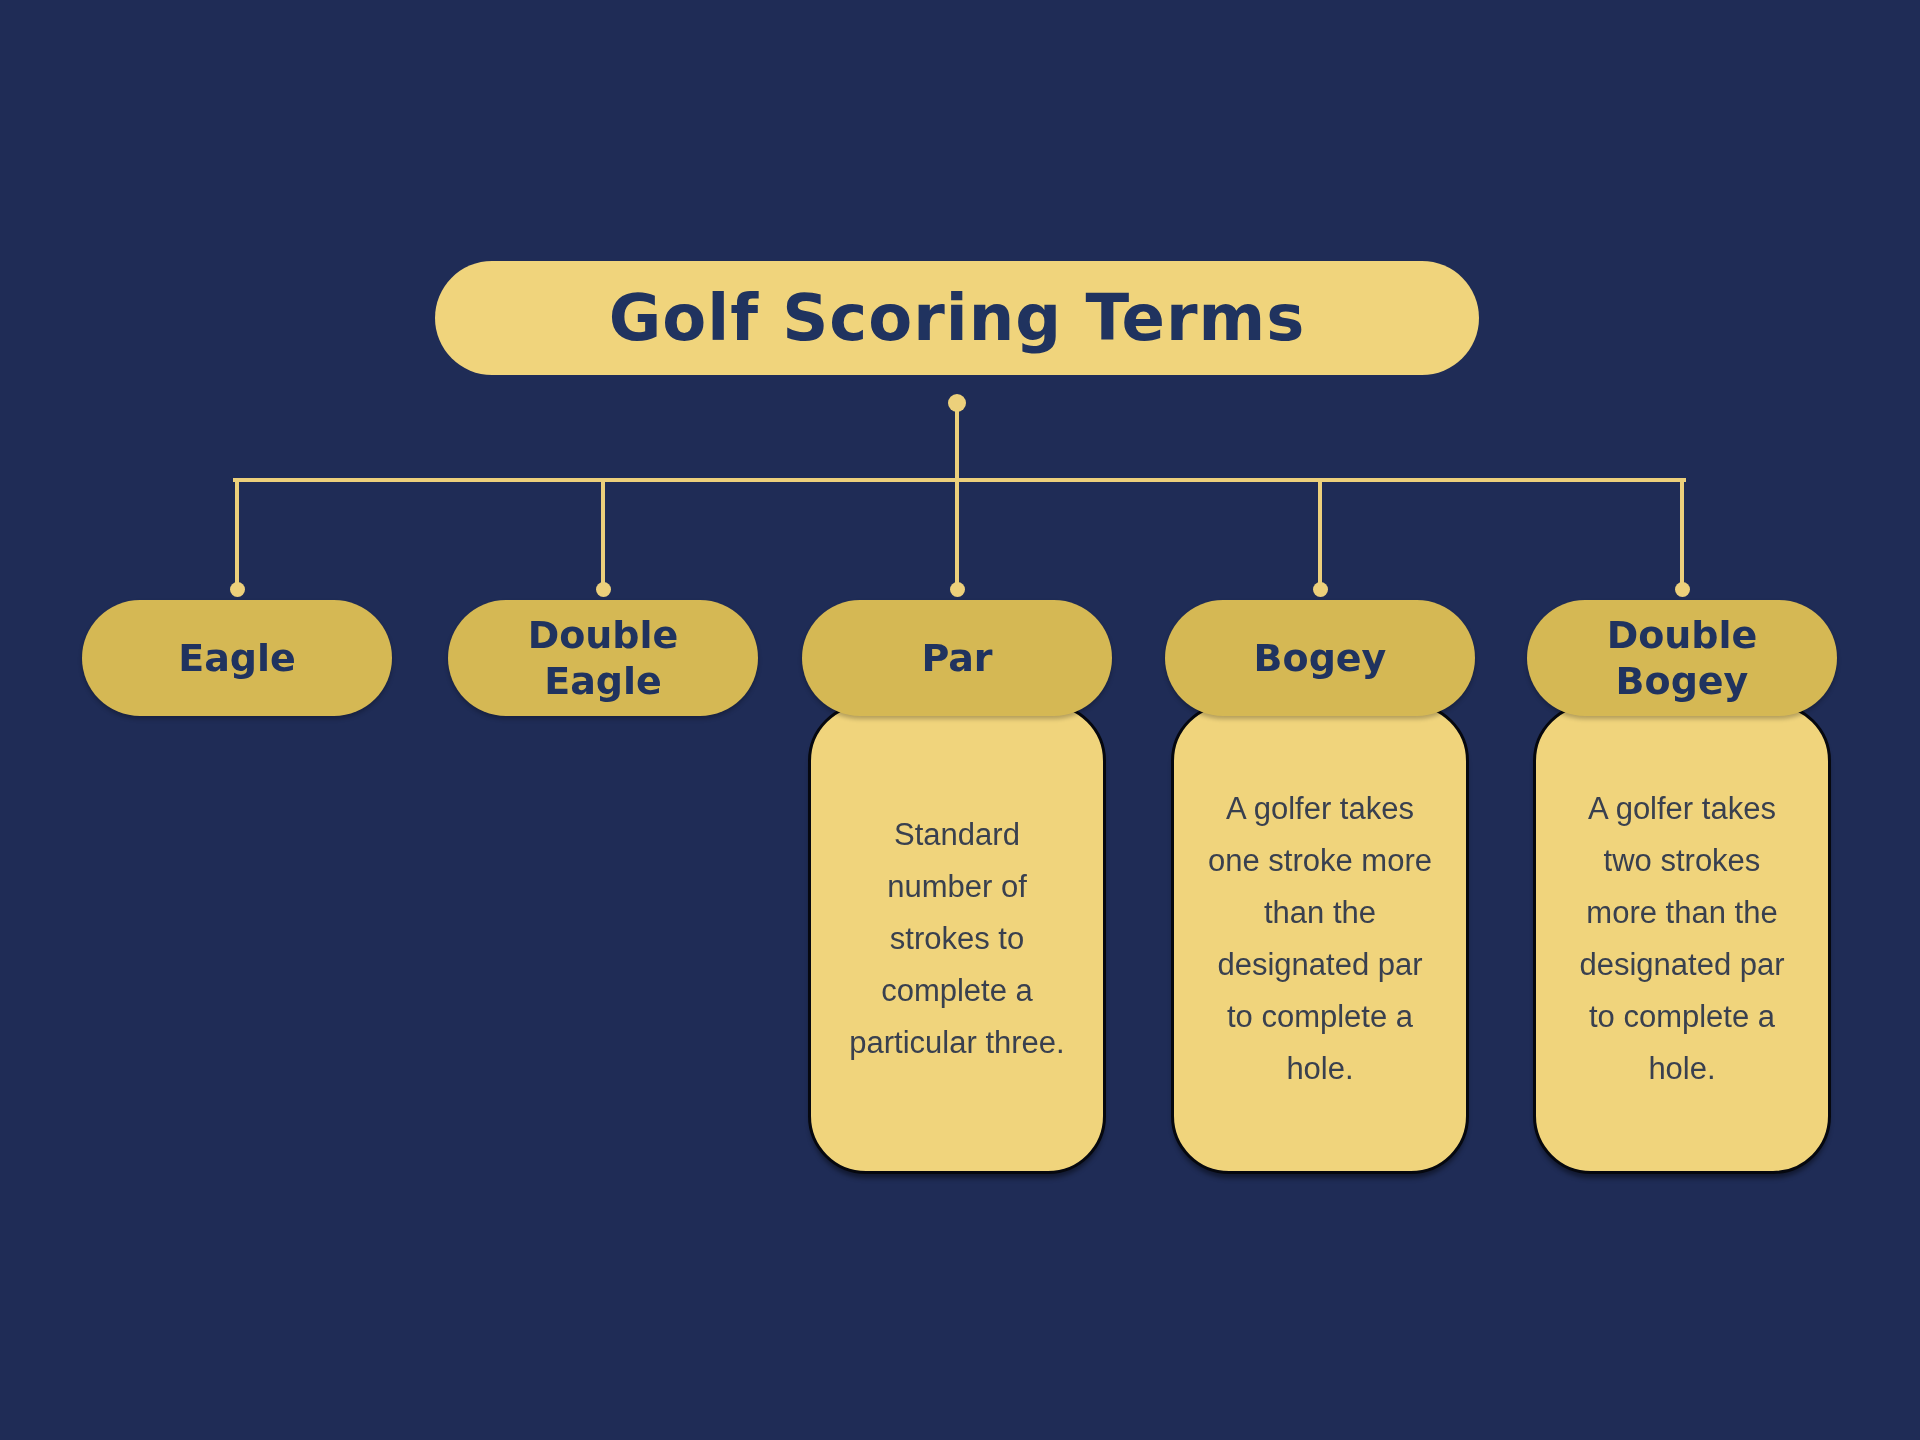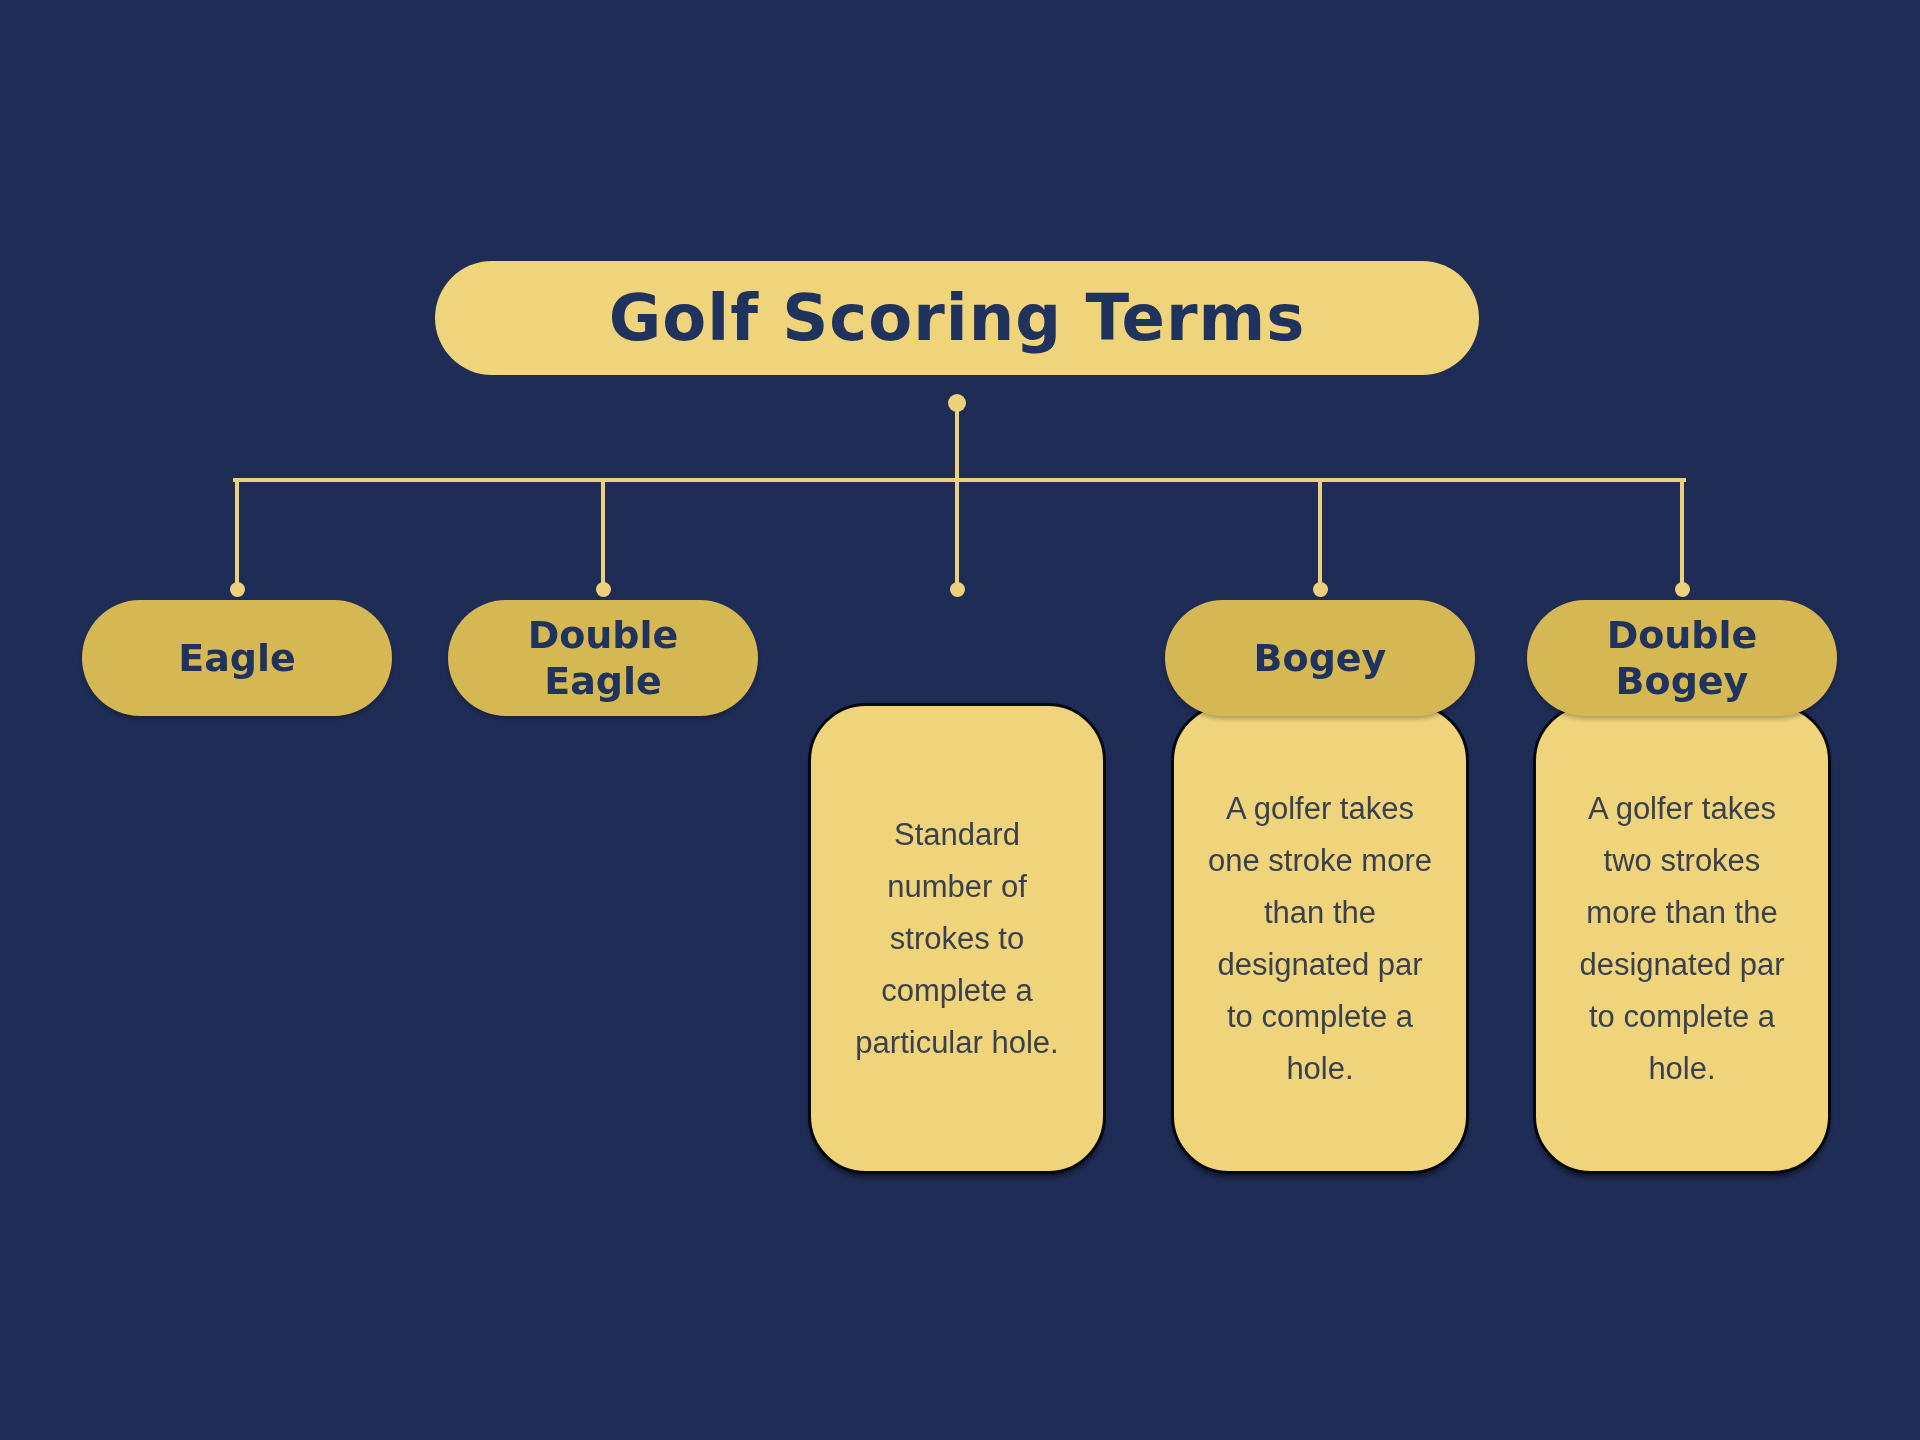--- a/index.html
+++ b/index.html
@@ -132,21 +132,24 @@
 Eagle</span>
     </div>
   </div>
 
   <div class="card" style="left:802px">
     <div class="card-body">
       <p>Standard
 number of
 strokes to
 complete a
-particular hole.</p>
+particular three.</p>
+    </div>
+    <div class="card-pill">
+      <span>Par</span>
     </div>
   </div>
 
   <div class="card" style="left:1165px">
     <div class="card-body">
       <p>A golfer takes
 one stroke more
 than the
 designated par
 to complete a

